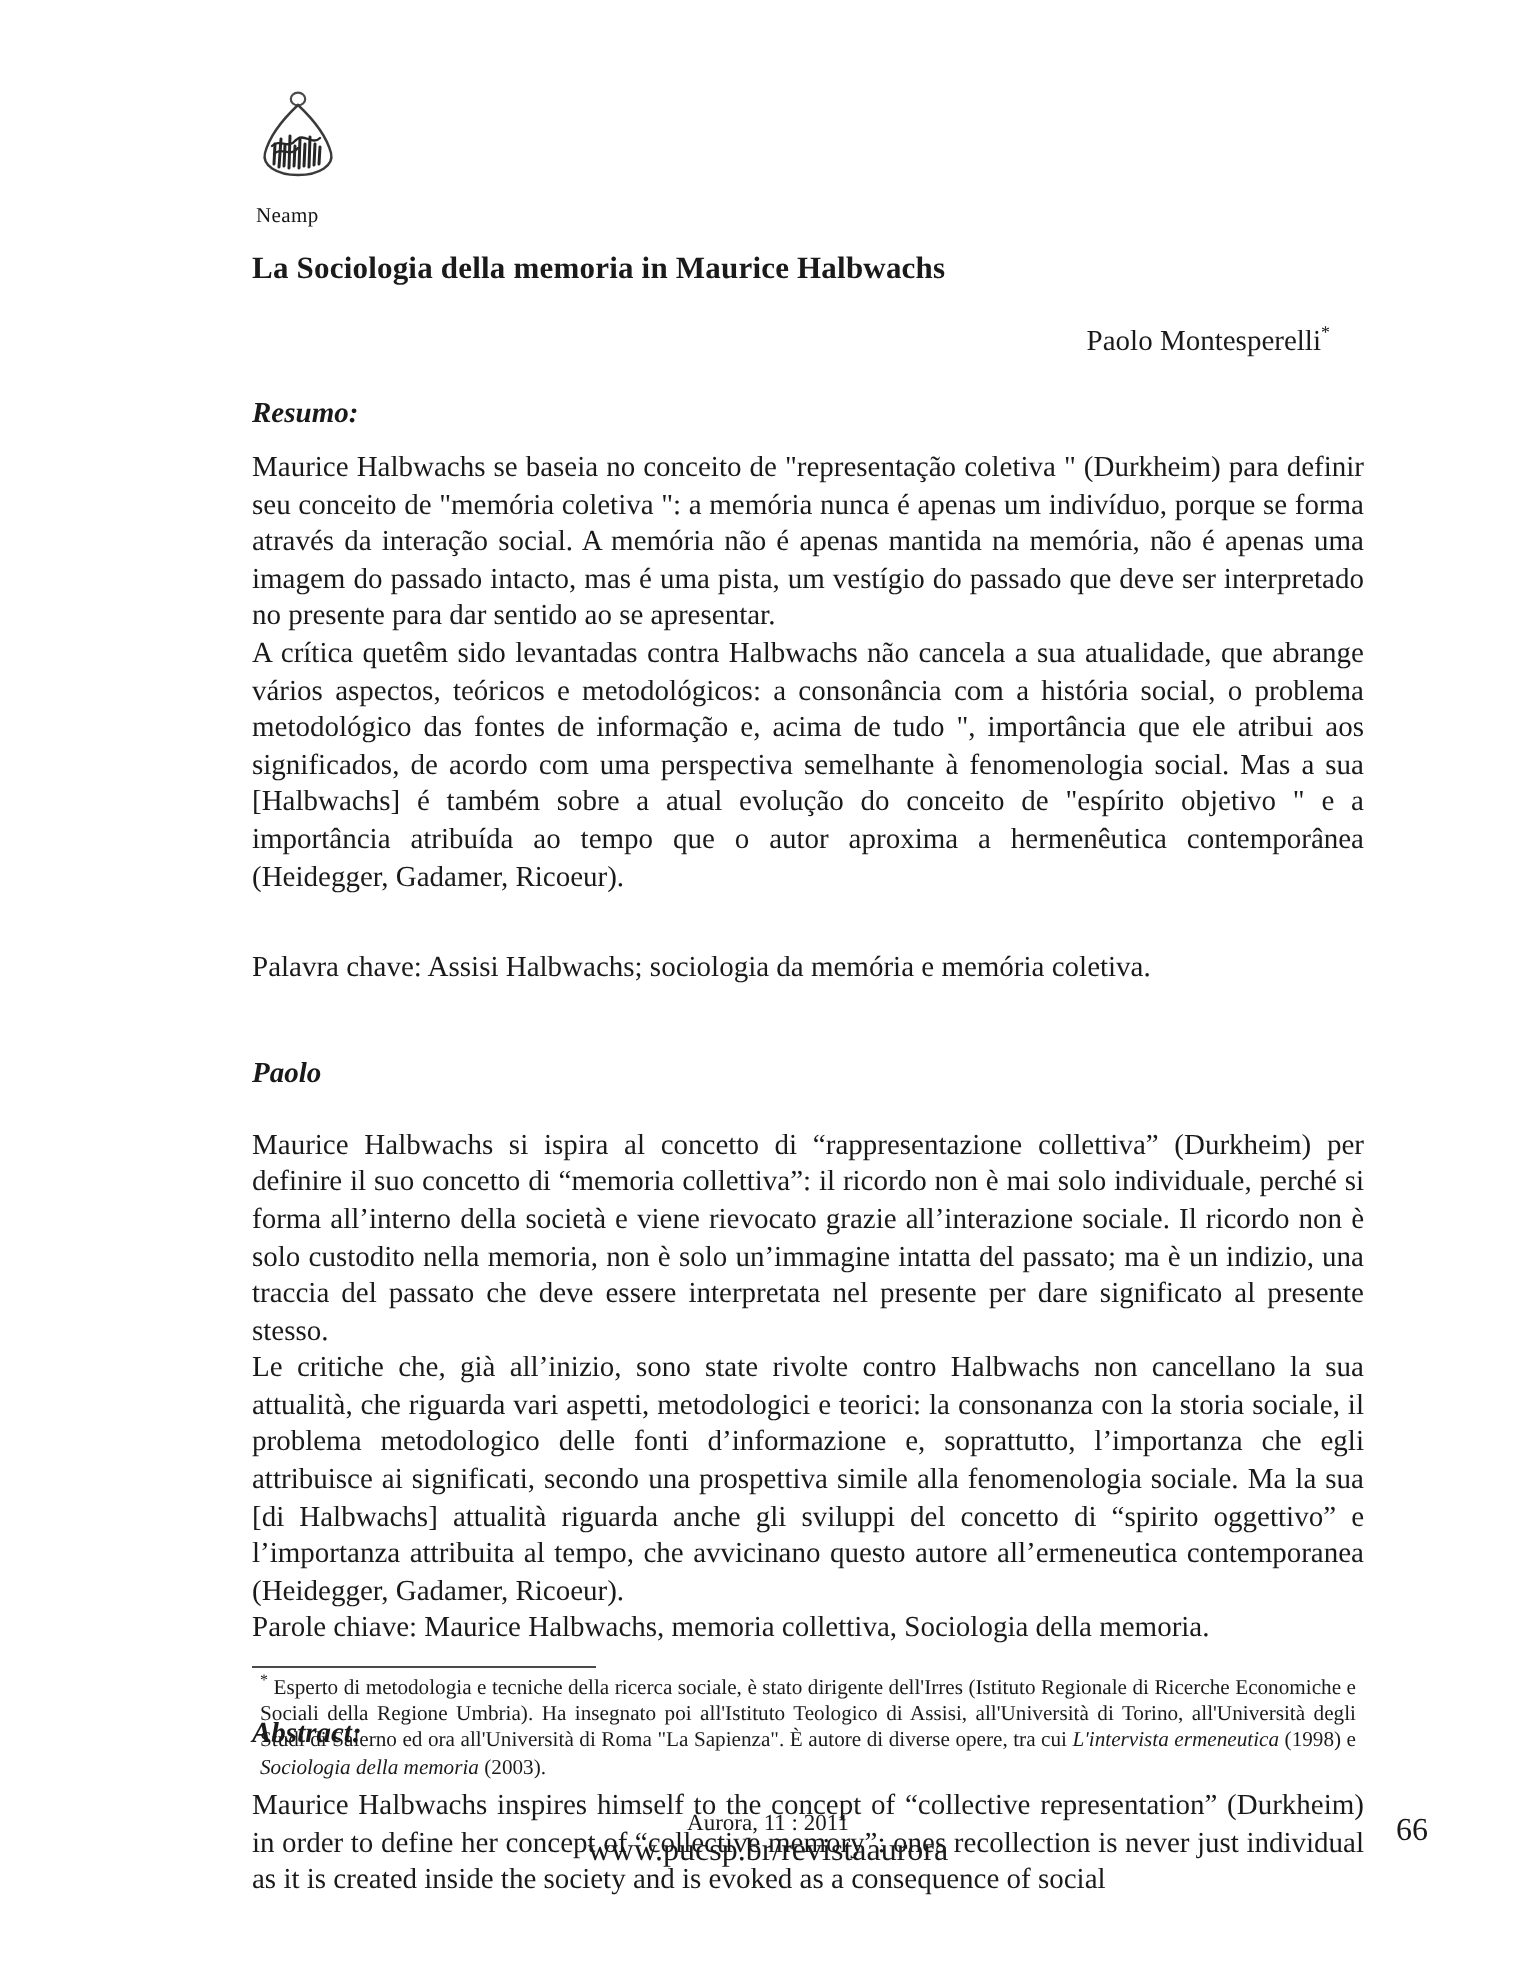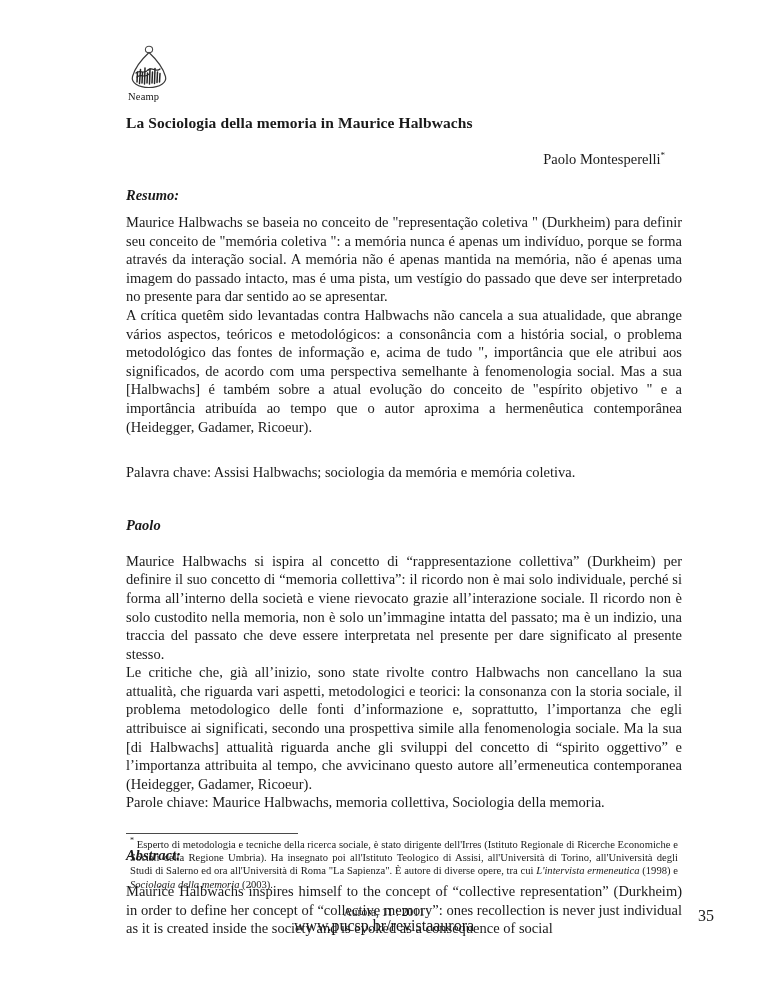--- a/index.html
+++ b/index.html
@@ -35,21 +35,21 @@
   }
   .logo-mark {
     width: 42px;
     height: 48px;
     display: block;
   }
   .logo-caption {
     font-size: 10.5px;
     line-height: 12px;
     letter-spacing: .2px;
-    margin-top: 1px;
+    margin-top: 13px;
     color: #161616;
   }
 
   
   .doc-title {
     font-size: 15.5px;
     font-weight: bold;
     line-height: 19px;
     margin: 10px 0 0 0;
     letter-spacing: .1px;
@@ -222,14 +222,14 @@
   <p class="footnote-text">
     <sup>*</sup><span> Esperto di metodologia e tecniche della ricerca sociale, è stato dirigente dell'Irres (Istituto Regionale di Ricerche Economiche e Sociali della Regione Umbria). Ha insegnato poi all'Istituto Teologico di Assisi, all'Università di Torino, all'Università degli Studi di Salerno ed ora all'Università di Roma "La Sapienza". È autore di diverse opere, tra cui </span><i>L'intervista ermeneutica</i><span> (1998) e </span><i>Sociologia della memoria</i><span> (2003).</span>
   </p>
 </div>
 
 <div class="footer">
   <div class="footer-center">
     <div>Aurora, 11 : 2011</div>
     <div class="footer-line2">www.pucsp.br/revistaaurora</div>
   </div>
-  <div class="footer-pageno">35</div>
+  <div class="footer-pageno">66</div>
 </div>
 
 </body></html>

